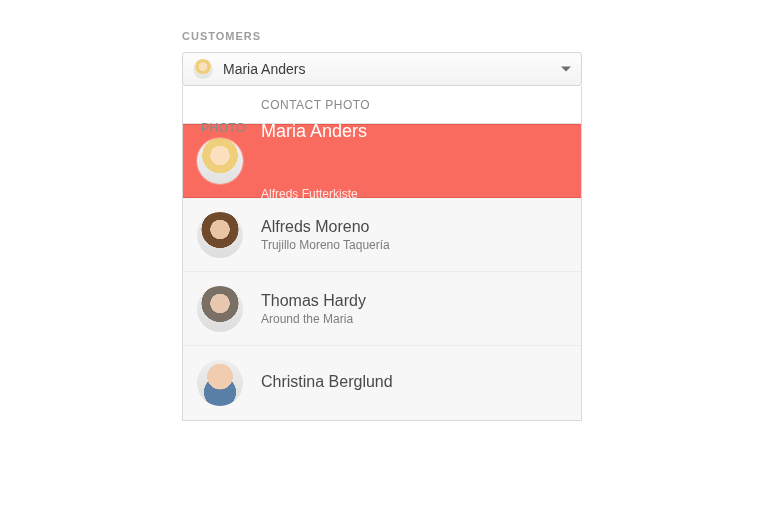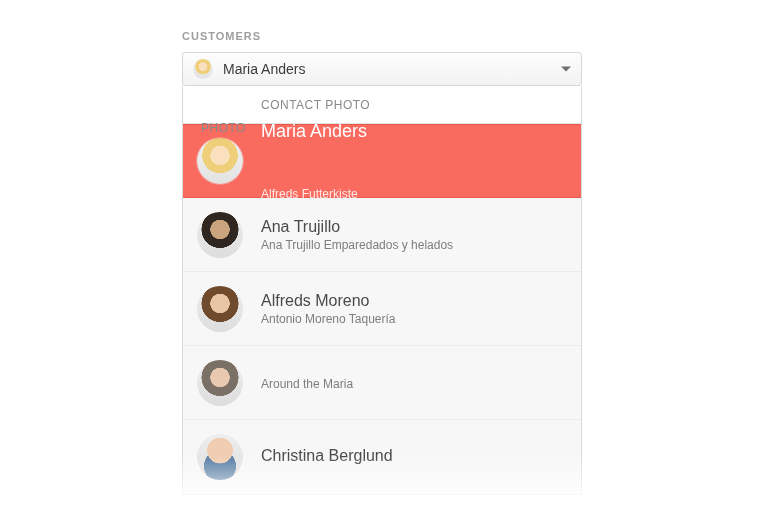--- a/index.html
+++ b/index.html
@@ -106,36 +106,30 @@
       </div>
       <div class="dd-list" id="dd-list">
           <div class="dd-item selected">
             <div class="photo av-blonde"></div>
             <div class="info">
               <div class="name">Maria Anders</div>
               <div class="company">Alfreds Futterkiste</div>
             </div>
           </div>
           <div class="dd-item">
-            <div class="photo av-dark"></div>
-            <div class="info">
-              <div class="name">Ana Trujillo</div>
-              <div class="company">Ana Trujillo Emparedados y helados</div>
-            </div>
-          </div>
-          <div class="dd-item">
             <div class="photo av-brown"></div>
             <div class="info">
               <div class="name">Alfreds Moreno</div>
-              <div class="company">Antonio Moreno Taquería</div>
+              <div class="company">Trujillo Moreno Taquería</div>
             </div>
           </div>
           <div class="dd-item">
             <div class="photo av-grey"></div>
             <div class="info">
+              <div class="name">Thomas Hardy</div>
               <div class="company">Around the Maria</div>
             </div>
           </div>
           <div class="dd-item">
             <div class="photo av-bald"></div>
             <div class="info">
               <div class="name">Christina Berglund</div>
               <div class="company"></div>
             </div>
           </div>

